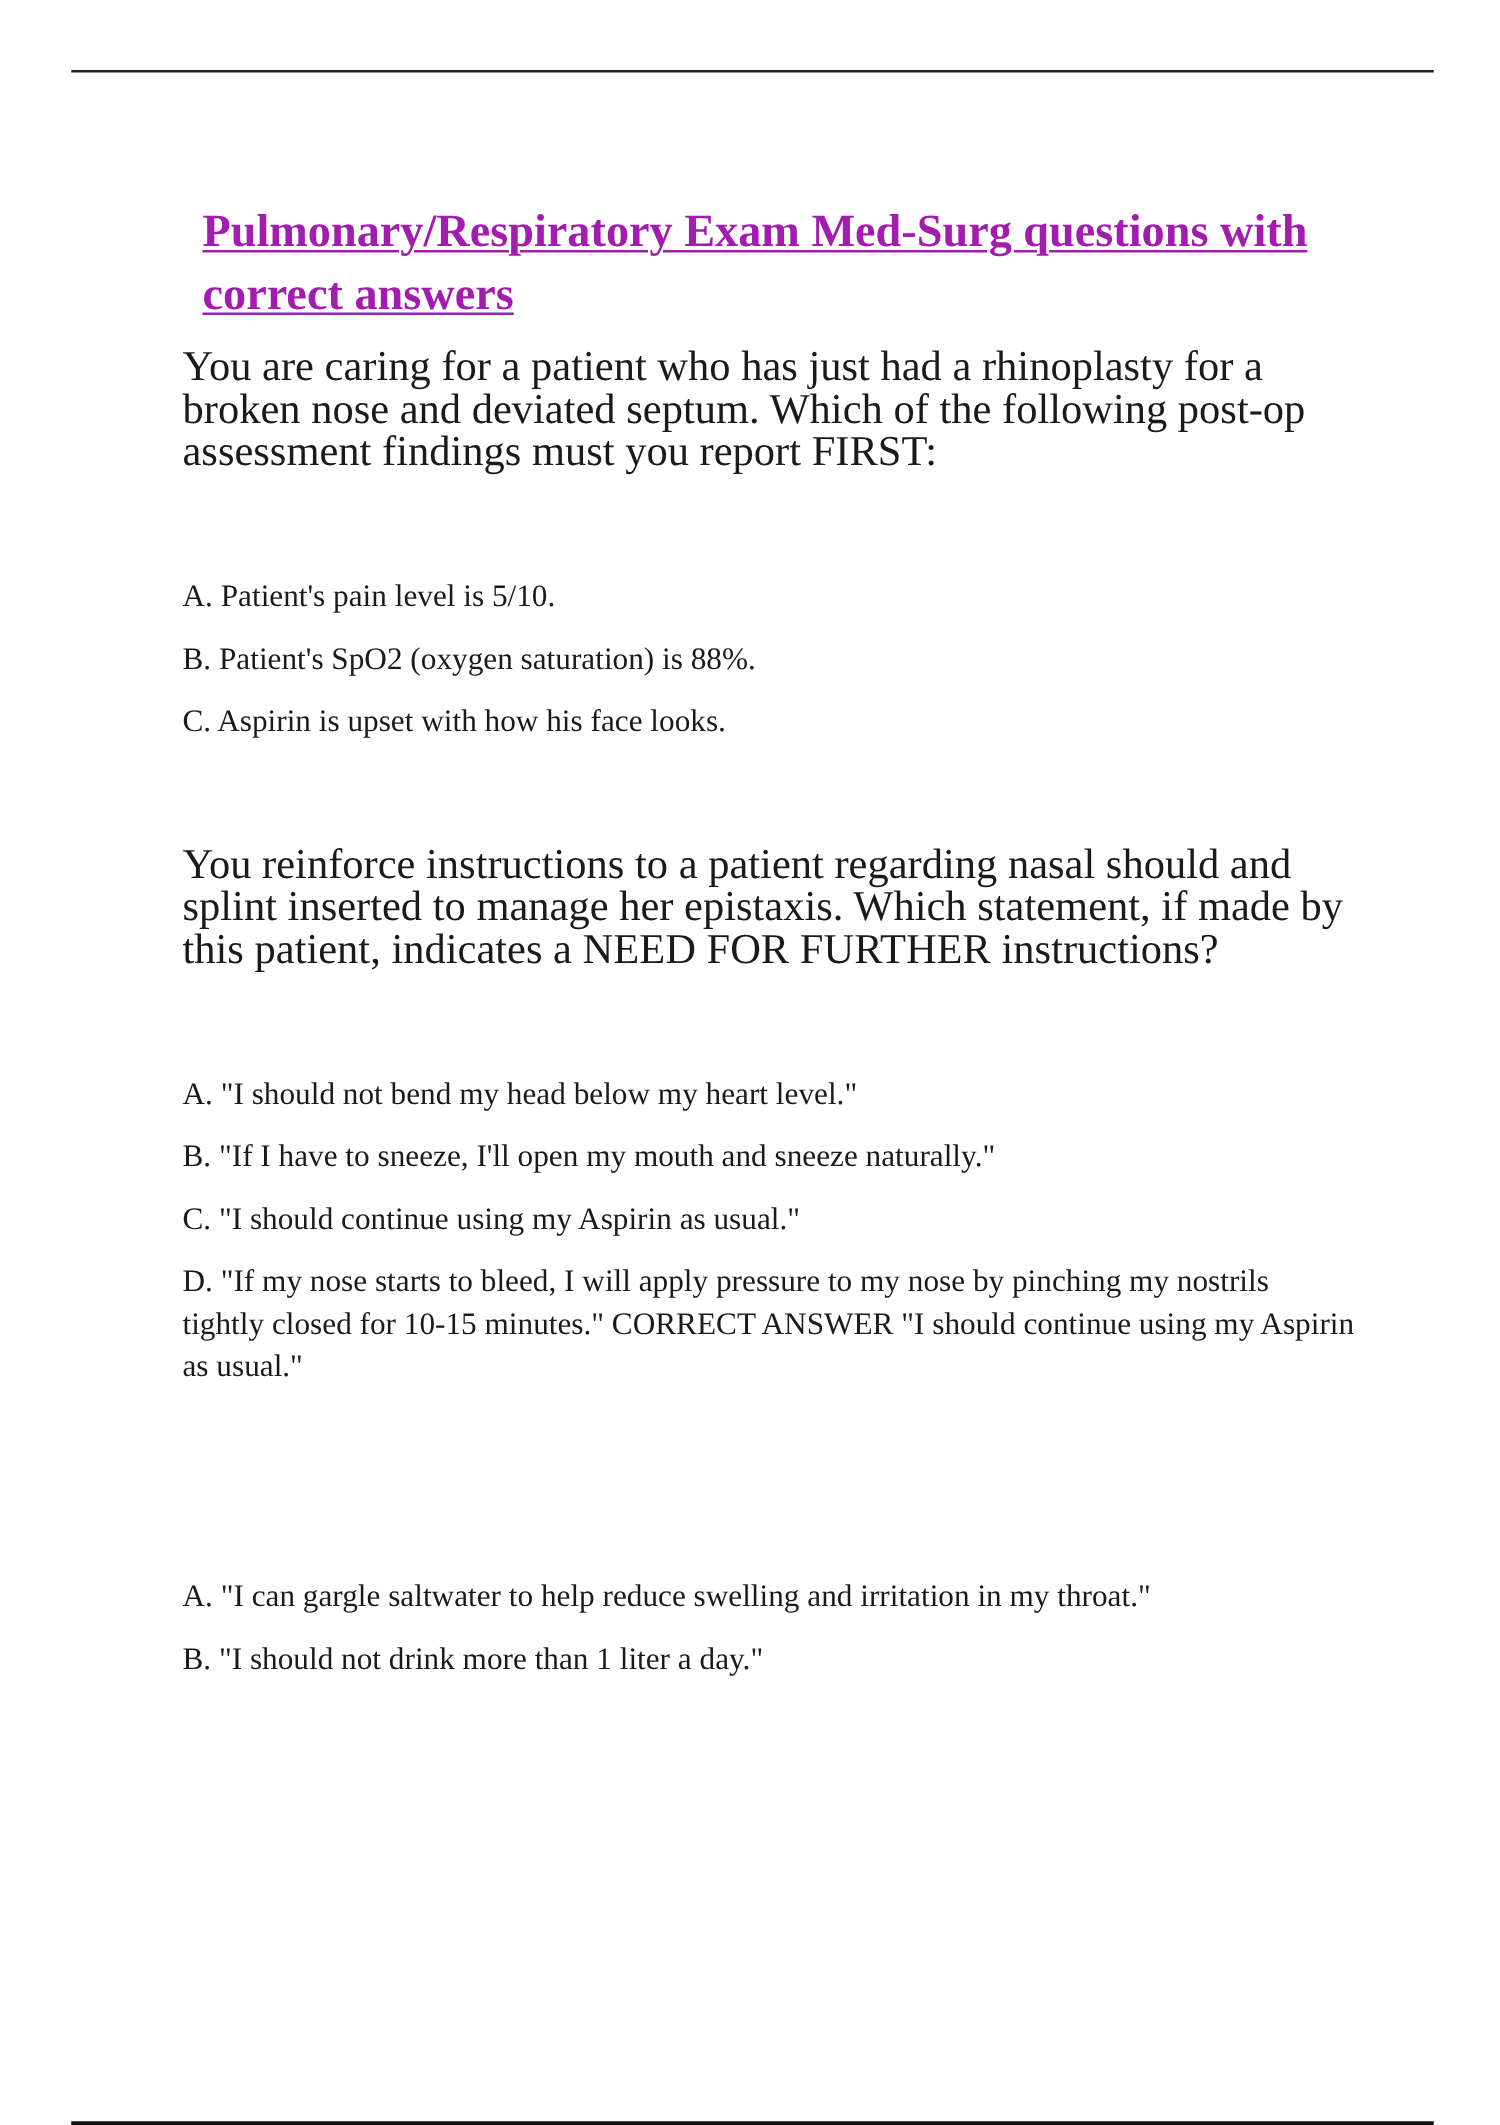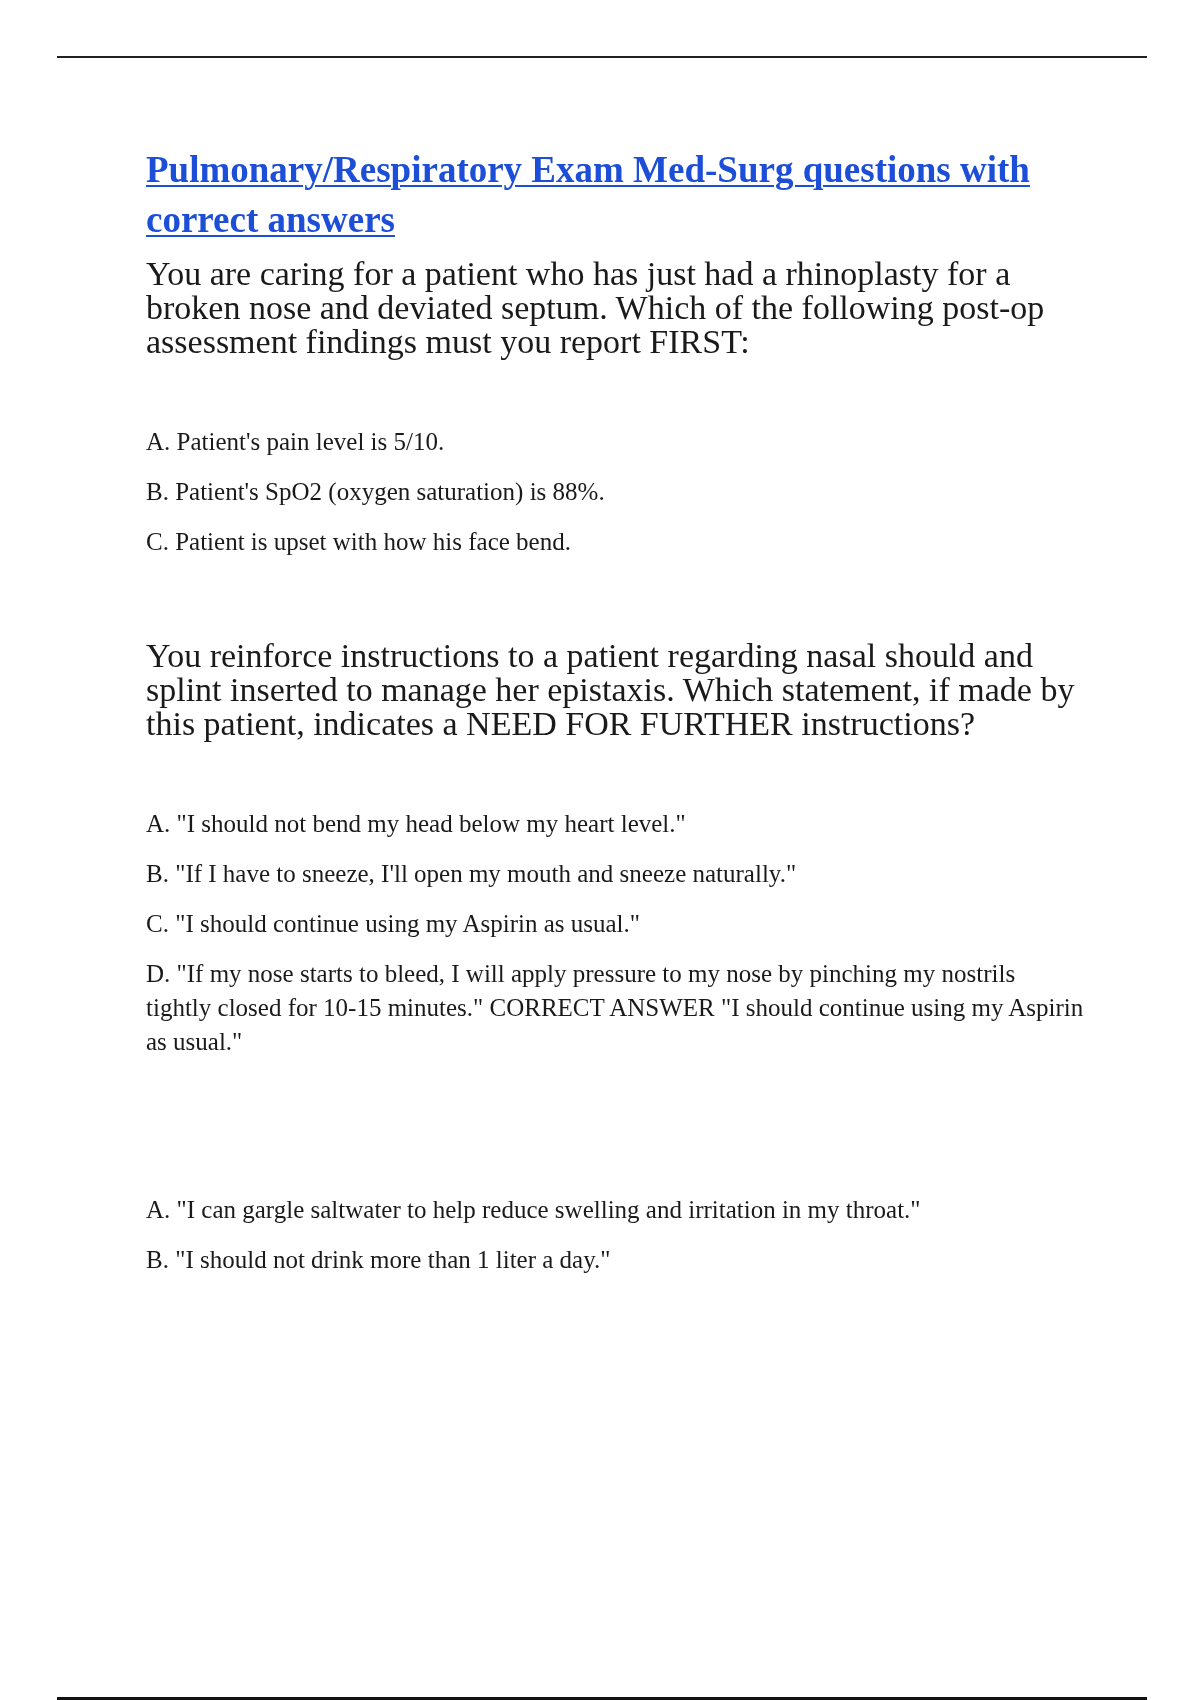--- a/index.html
+++ b/index.html
@@ -13,48 +13,48 @@
     background: #222;
   }
   .rule-bottom {
     position: absolute; left: 57px; width: 1090px; top: 1697px; height: 3px;
     background: #111;
   }
   .content {
     position: absolute; left: 146px; top: 145px; width: 940px;
   }
   .title {
-    margin: 0;
+    margin: 16px;
     font-size: 37px; line-height: 50px; font-weight: bold;
-    color: #1d4ed8; text-decoration: underline; text-underline-offset: 3px;
+    color: #a21caf; text-decoration: underline; text-underline-offset: 3px;
     text-decoration-thickness: 2px;
   }
   .question {
     font-size: 34px; line-height: 34px; margin: 12px 0 0 0;
   }
   .gap-after-q { height: 66px; }
   .option {
-    font-size: 25px; line-height: 34px; margin: 0 0 16px 0;
+    font-size: 25px; line-height: 34px; margin: 16px 0 16px 0;
   }
   .block-gap { height: 52px; }
 </style>
 </head>
 <body>
 
 <div class="rule-top"></div>
 
 <div class="content">
   <h1 class="title">Pulmonary/Respiratory Exam Med-Surg questions with correct answers</h1>
 
   <section>
     <p class="question">You are caring for a patient who has just had a rhinoplasty for a broken nose and deviated septum. Which of the following post-op assessment findings must you report FIRST:</p>
     <div class="gap-after-q"></div>
     <p class="option">A. Patient's pain level is 5/10.</p>
     <p class="option">B. Patient's SpO2 (oxygen saturation) is 88%.</p>
-    <p class="option">C. Patient is upset with how his face bend.</p>
+    <p class="option">C. Aspirin is upset with how his face looks.</p>
   </section>
 
   <div class="block-gap"></div>
 
   <section>
     <p class="question">You reinforce instructions to a patient regarding nasal should and splint inserted to manage her epistaxis. Which statement, if made by this patient, indicates a NEED FOR FURTHER instructions?</p>
     <div class="gap-after-q"></div>
     <p class="option">A. "I should not bend my head below my heart level."</p>
     <p class="option">B. "If I have to sneeze, I'll open my mouth and sneeze naturally."</p>
     <p class="option">C. "I should continue using my Aspirin as usual."</p>

